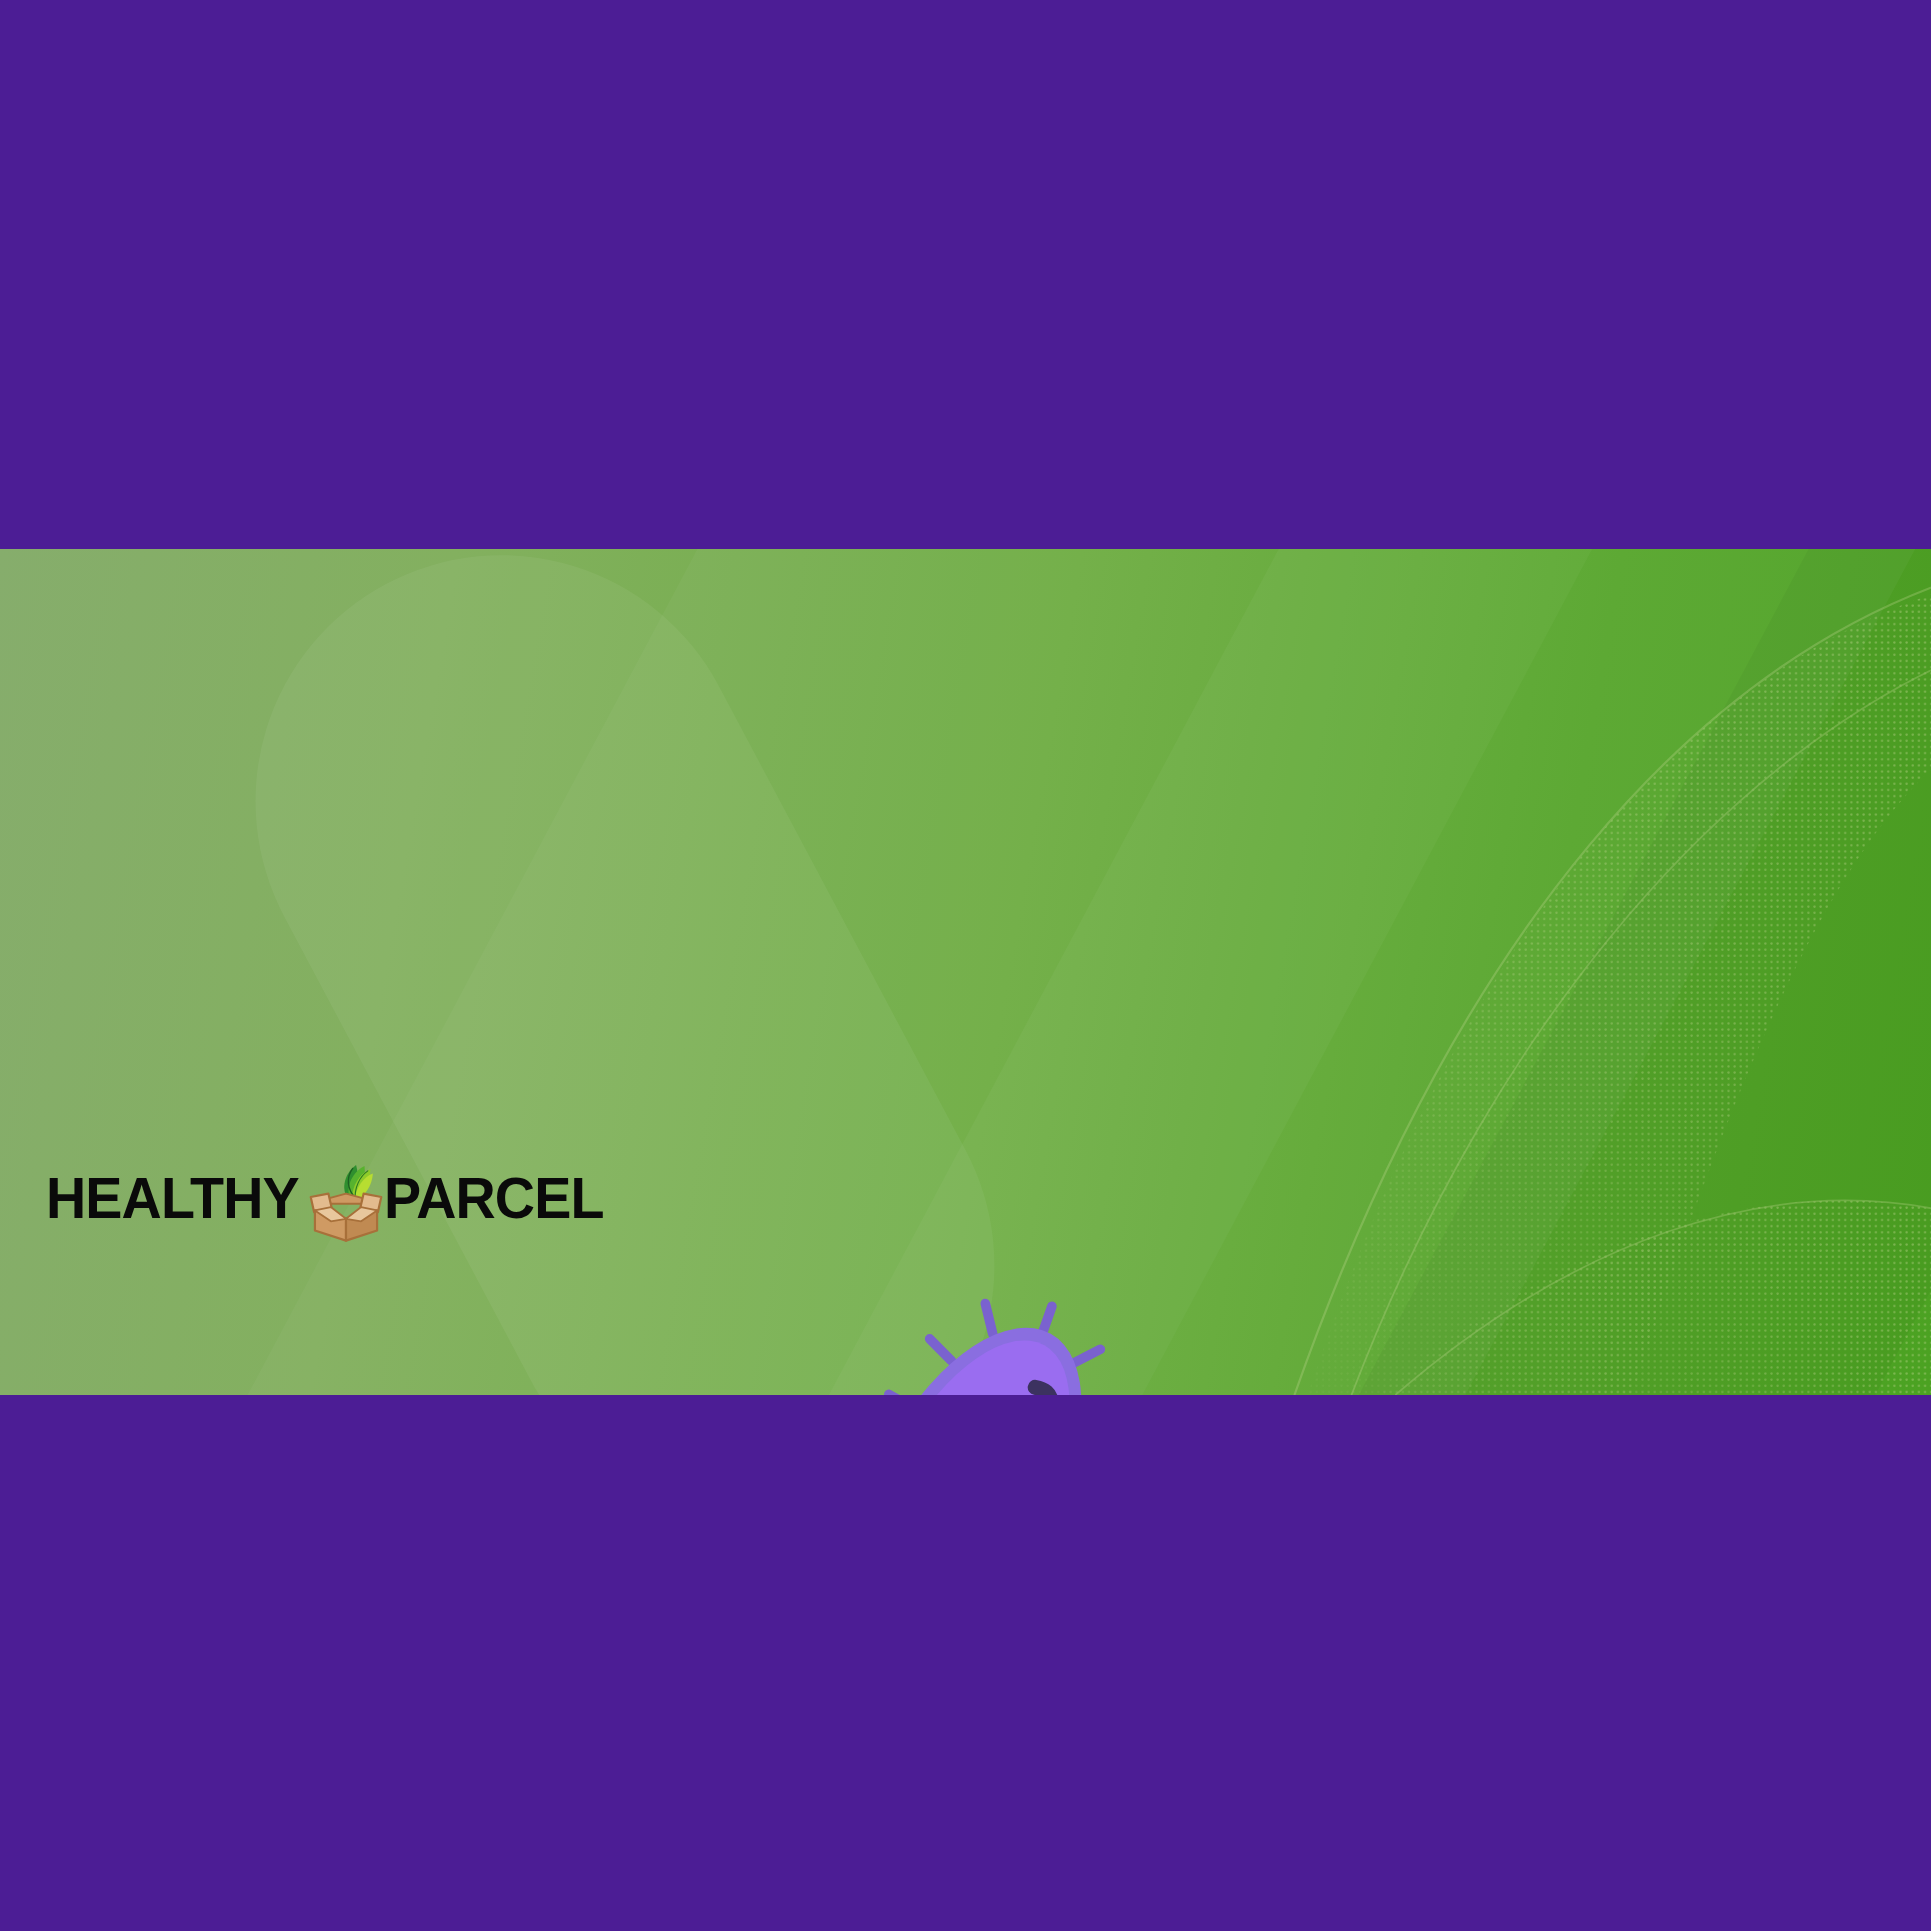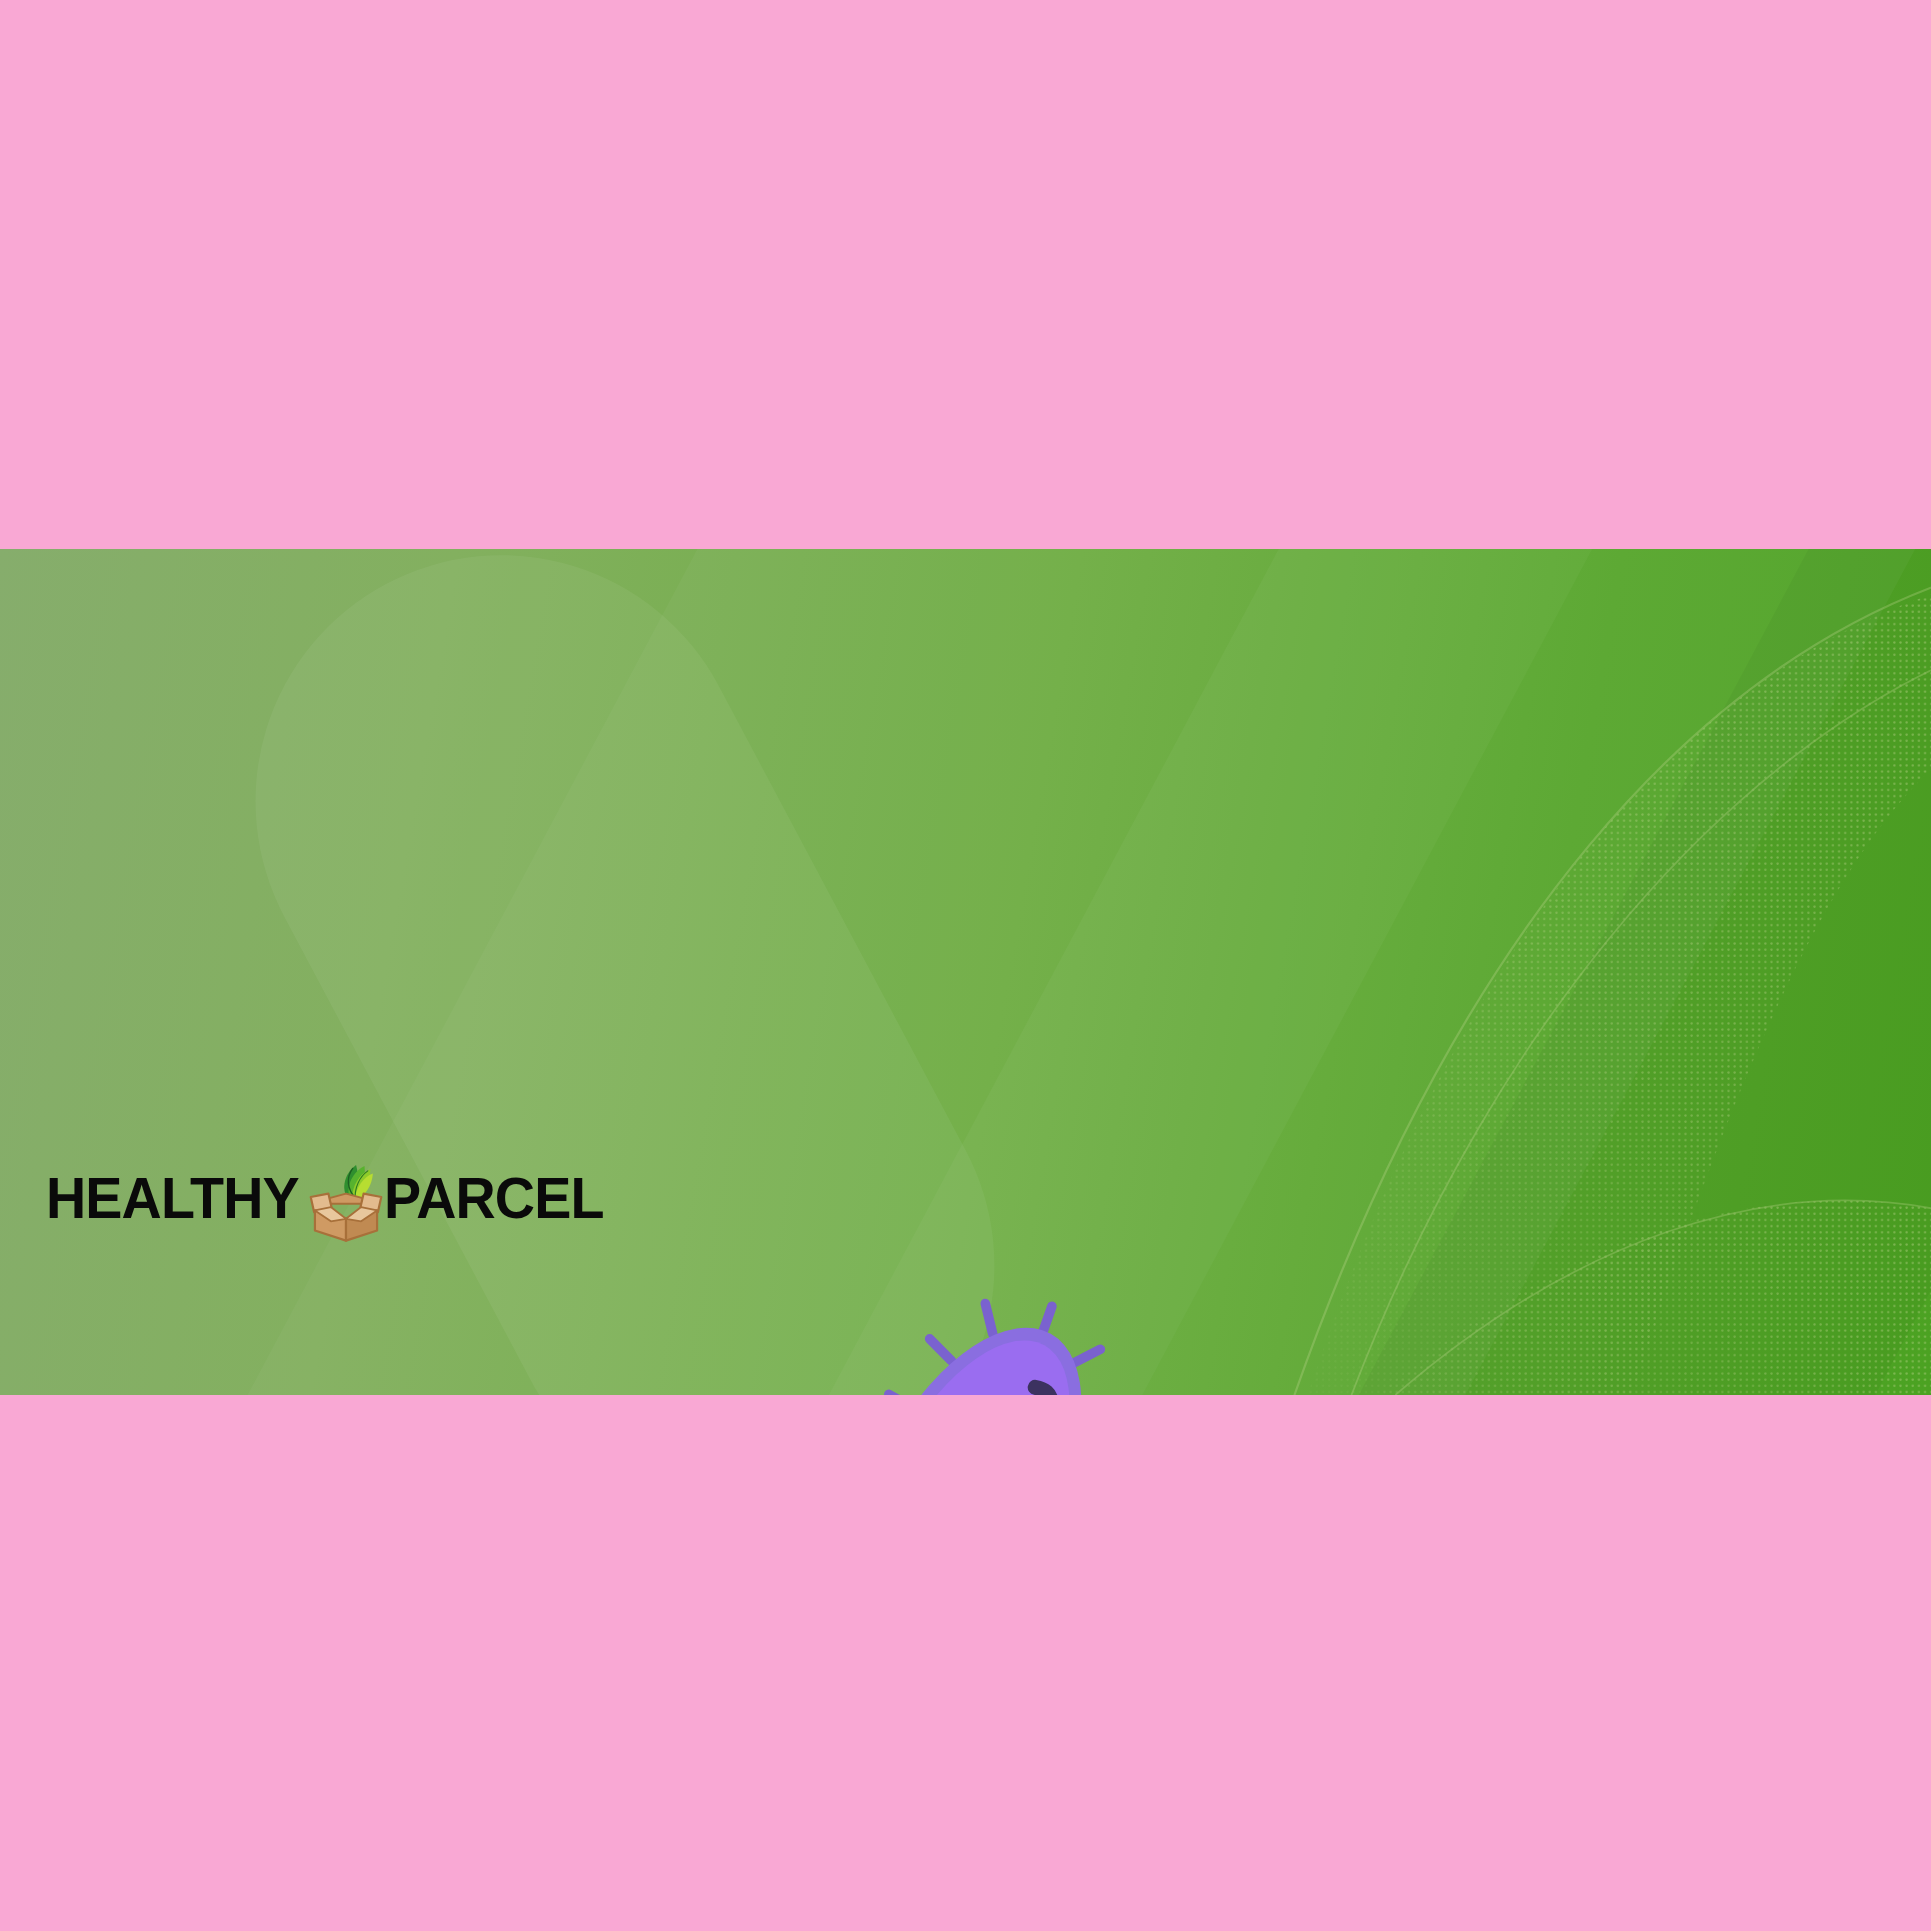--- a/index.html
+++ b/index.html
@@ -11,21 +11,21 @@
     width: 1931px;
     height: 1931px;
     font-family: "Liberation Sans", sans-serif;
     overflow: hidden;
   }
 
   #page {
     position: relative;
     width: 1931px;
     height: 1931px;
-    background: #f9a8d4;
+    background: #4c1d95;
   }
 
   
   #banner {
     position: absolute;
     left: 0;
     top: 549px;
     width: 1931px;
     height: 846px;
     overflow: hidden;

